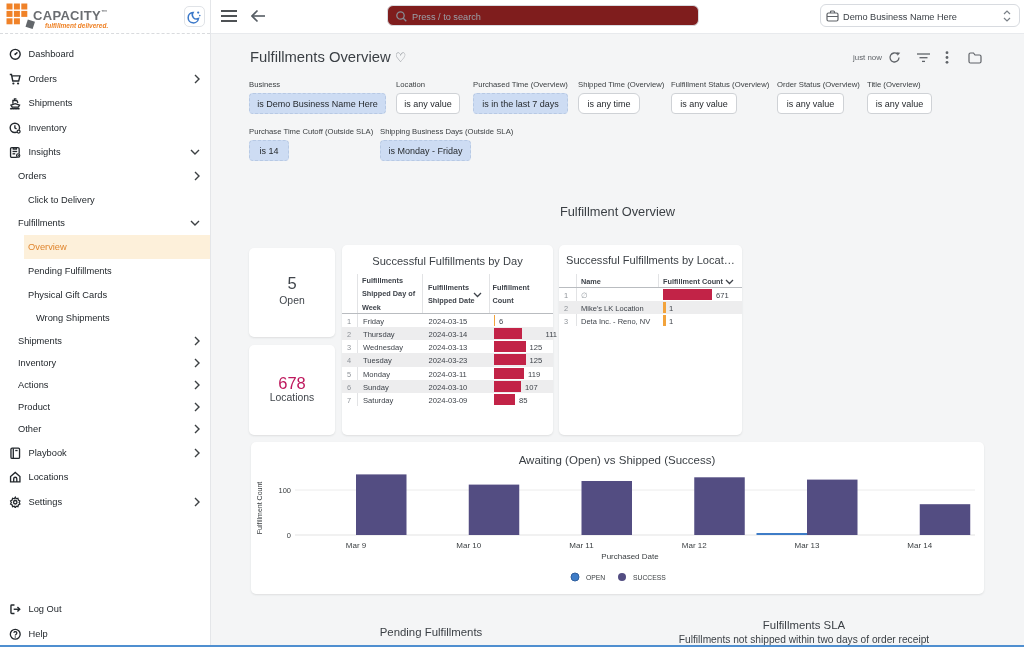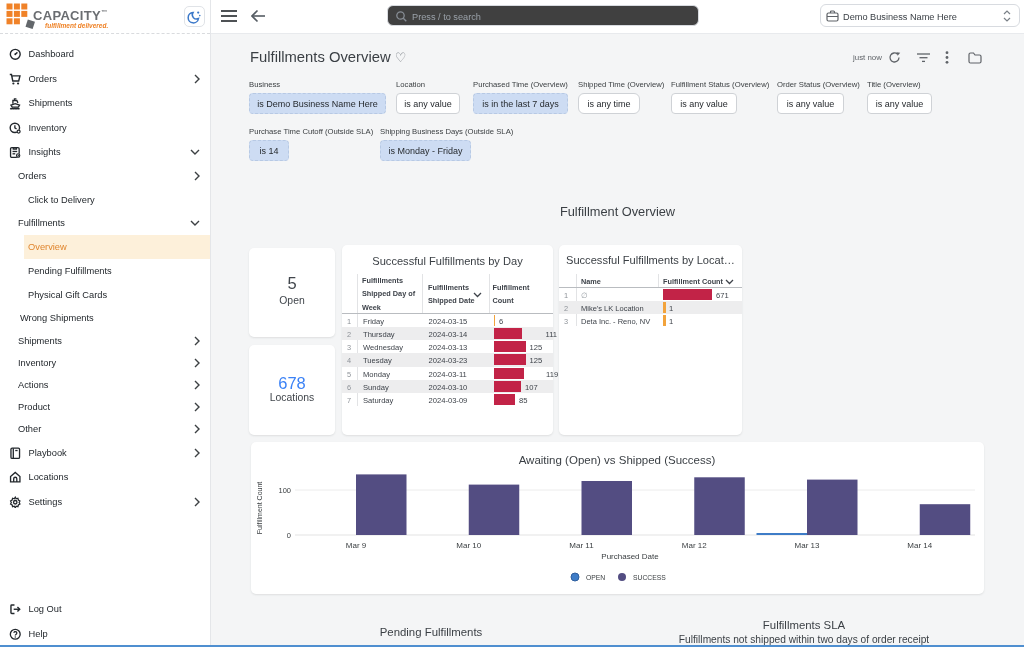--- a/index.html
+++ b/index.html
@@ -138,21 +138,21 @@
     <div class="navrow" style="height:24px; padding-left:28px;">Click to Delivery</div>
 
     <div class="navrow" style="height:23px; padding-left:18px; position:relative;">Fulfillments
       <svg class="chev" width="10" height="6" viewBox="0 0 10 6">
           <polyline points="1,1 5,5 9,1" fill="none" stroke="#3c4043" stroke-width="1.4"></polyline>
         </svg>
     </div>
     <div class="navrow" style="height:24px; padding-left:4px; margin-left:24px; background:#fdf0da; color:#e0862f;">Overview</div>
     <div class="navrow" style="height:24px; padding-left:28px;">Pending Fulfillments</div>
     <div class="navrow" style="height:24px; padding-left:28px;">Physical Gift Cards</div>
-    <div class="navrow" style="height:23px; padding-left:20px;">Wrong Shipments</div>
+    <div class="navrow" style="height:23px; padding-left:36px;">Wrong Shipments</div>
 
     <div class="navrow" style="height:22px; padding-left:18px; position:relative;">Shipments
       <svg class="chev" width="6" height="10" viewBox="0 0 6 10">
           <polyline points="1,1 5,5 1,9" fill="none" stroke="#3c4043" stroke-width="1.4"></polyline>
         </svg>
     </div>
     <div class="navrow" style="height:22px; padding-left:18px; position:relative;">Inventory
       <svg class="chev" width="6" height="10" viewBox="0 0 6 10">
           <polyline points="1,1 5,5 1,9" fill="none" stroke="#3c4043" stroke-width="1.4"></polyline>
         </svg>
@@ -235,21 +235,21 @@
         <line x1="0" y1="7" x2="16" y2="7"></line>
         <line x1="0" y1="12" x2="16" y2="12"></line>
       </g>
   </svg>
   <svg class="abs" style="left:40px; top:9px;" width="15" height="14" viewBox="0 0 15 14">
     <g stroke="#555c63" stroke-width="1.6" fill="none">
         <line x1="1" y1="7" x2="14" y2="7"></line>
         <polyline points="6.5,1.5 1,7 6.5,12.5"></polyline>
       </g>
   </svg>
-  <div class="abs" style="left:176px; top:5px; width:312px; height:21px; border:1px solid #d8dbe0; border-radius:6px; background:#404040;">
+  <div class="abs" style="left:176px; top:5px; width:312px; height:21px; border:1px solid #d8dbe0; border-radius:6px; background:#7f1d1d;">
     <svg width="11" height="11" viewBox="0 0 11 11" style="position:absolute; left:8px; top:5px;">
       <circle cx="4.5" cy="4.5" r="3.7" fill="none" stroke="#878d95" stroke-width="1.3"></circle>
       <line x1="7.3" y1="7.3" x2="10.3" y2="10.3" stroke="#878d95" stroke-width="1.3"></line>
     </svg>
     <span style="position:absolute; left:24px; top:5.5px; font-size:9.2px; color:#9aa1a9;">Press / to search</span>
   </div>
   <div class="abs" style="left:609px; top:4px; width:200px; height:23px; border:1px solid #d8dbe0; border-radius:6px; background:#fff;">
     <svg width="13" height="12" viewBox="0 0 13 12" style="position:absolute; left:5px; top:5px;">
       <rect x="1" y="3" width="11" height="8" rx="1.5" fill="none" stroke="#5f6368" stroke-width="1.2"></rect>
       <path d="M4.5 3 V2 a1 1 0 0 1 1-1 h2 a1 1 0 0 1 1 1 V3" fill="none" stroke="#5f6368" stroke-width="1.2"></path>
@@ -308,21 +308,21 @@
 <div class="chip blue" style="left:249px; top:140px; width:40px;">is 14</div>
 <div class="chip blue" style="left:380px; top:140px; width:91px;">is Monday - Friday</div>
 
 <div class="abs" style="left:211px; top:204px; width:813px; text-align:center; font-size:12.8px; font-weight:500; color:#3a3f44;">Fulfillment Overview</div>
 
 <div class="card" style="left:249px; top:248px; width:86px; height:89px;">
   <div style="position:absolute; top:24.5px; width:100%; text-align:center; font-size:16.5px; line-height:1.25; color:#41464c;">5</div>
   <div style="position:absolute; top:46.7px; width:100%; text-align:center; font-size:10.4px; color:#41464c;">Open</div>
 </div>
 <div class="card" style="left:249px; top:345px; width:86px; height:90px;">
-  <div style="position:absolute; top:28px; width:100%; text-align:center; font-size:16.5px; line-height:1.25; color:#3b82f6;">678</div>
+  <div style="position:absolute; top:28px; width:100%; text-align:center; font-size:16.5px; line-height:1.25; color:#be185d;">678</div>
   <div style="position:absolute; top:47px; width:100%; text-align:center; font-size:10.4px; color:#41464c;">Locations</div>
 </div>
 
 <div class="card" id="cardC" style="left:342px; top:245px; width:211px; height:190px; font-size:7.6px; color:#3e434a;">
   <div style="position:absolute; top:10px; width:100%; text-align:center; font-size:11.1px; color:#3a3f44;">Successful Fulfillments by Day</div>
 
   <div style="position:absolute; left:14.8px; top:29px; width:1px; height:132px; background:#e2e3e5;"></div>
   <div style="position:absolute; left:79.6px; top:29px; width:1px; height:39px; background:#e2e3e5;"></div>
   <div style="position:absolute; left:147.3px; top:29px; width:1px; height:39px; background:#e2e3e5;"></div>
   <div style="position:absolute; left:20px; top:29px; width:60px; font-size:7.3px; font-weight:bold; line-height:13.3px;">Fulfillments Shipped Day of Week</div>
@@ -360,21 +360,21 @@
         <span class="c1">Tuesday</span>
         <span class="c2">2024-03-23</span>
         <i class="bar crimson" style="width:32px;"></i>
         <b style="left:187.5px;">125</b>
       </div>
   <div class="crow">
         <span class="tbl-num">5</span>
         <span class="c1">Monday</span>
         <span class="c2">2024-03-11</span>
         <i class="bar crimson" style="width:30.5px;"></i>
-        <b style="left:186px;margin-left:18px;">119</b>
+        <b style="left:186px;">119</b>
       </div>
   <div class="crow shade">
         <span class="tbl-num">6</span>
         <span class="c1">Sunday</span>
         <span class="c2">2024-03-10</span>
         <i class="bar crimson" style="width:27.4px;"></i>
         <b style="left:183px;">107</b>
       </div>
   <div class="crow">
         <span class="tbl-num">7</span>

